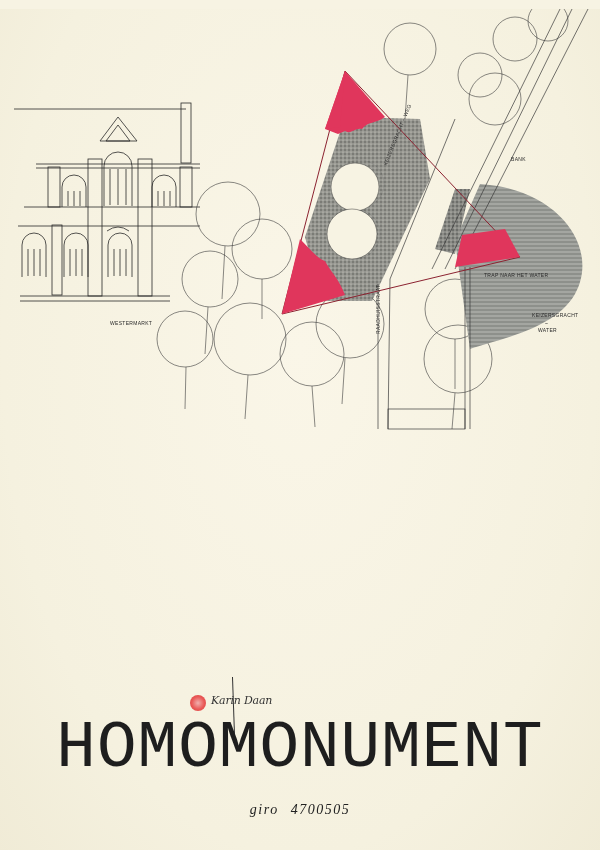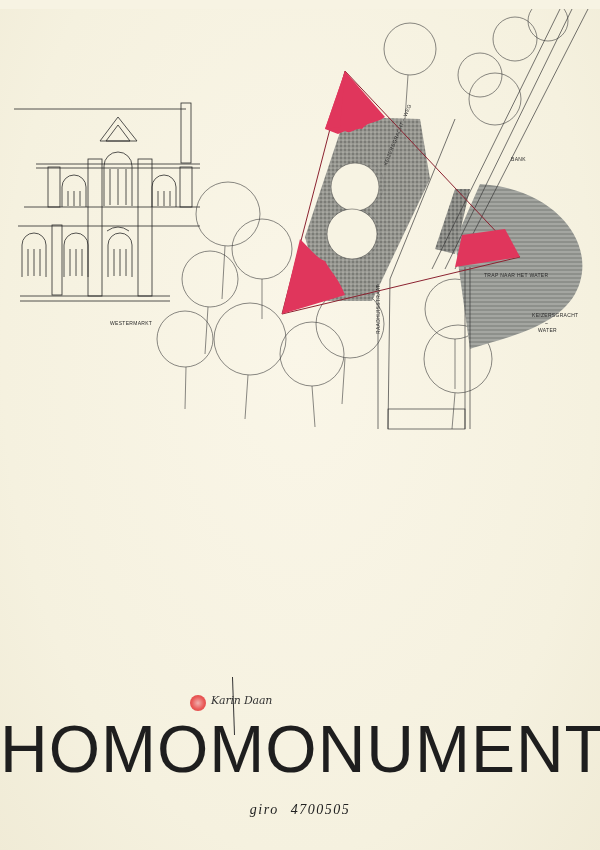--- a/index.html
+++ b/index.html
@@ -17,21 +17,21 @@
   .label-hand {
     position: absolute;
     font-family: "Liberation Sans", sans-serif;
     font-size: 5px; letter-spacing: 0.3px;
     color: #2a2a2a; text-transform: uppercase;
     white-space: nowrap;
   }
   .title {
     position: absolute; left: 0; width: 600px; top: 707px;
     text-align: center;
-    font-family: Liberation Sans, sans-serif;
+    font-family: Liberation Mono, monospace;
     font-size: 66px; line-height: 66px;
     color: #1e1e1e; letter-spacing: 1px;
   }
   .giro {
     position: absolute; left: 0; width: 600px; top: 793px;
     text-align: center;
     font-family: "Liberation Serif", serif;
     font-style: italic;
     font-size: 14px; color: #222; letter-spacing: 1.5px;
   }

